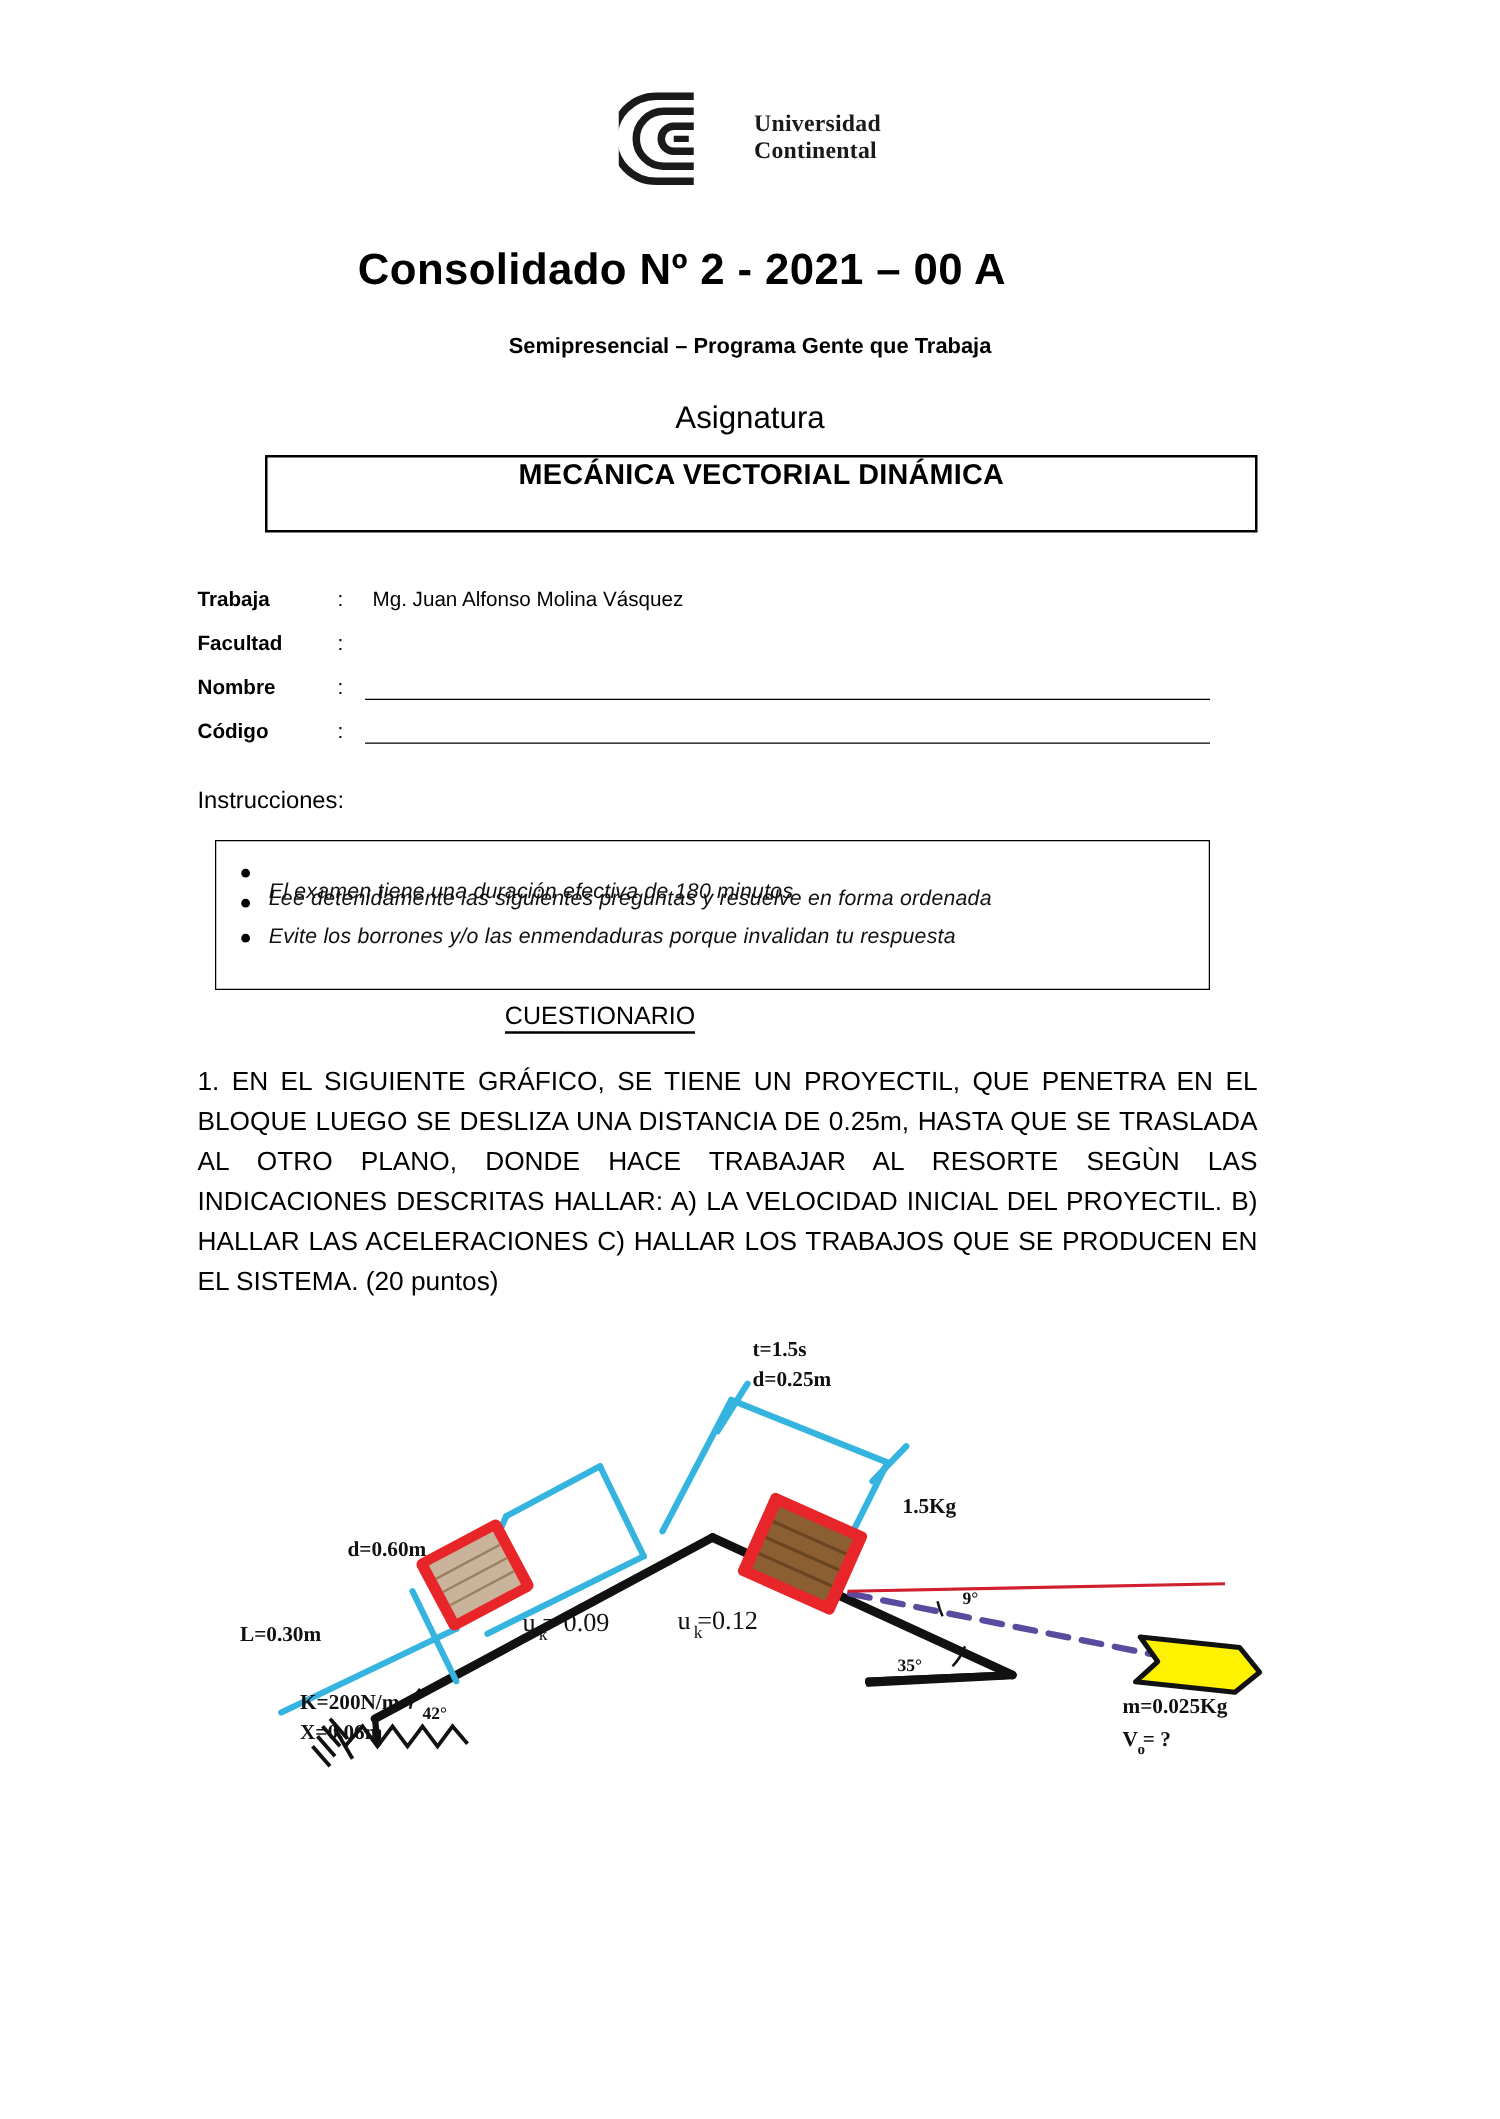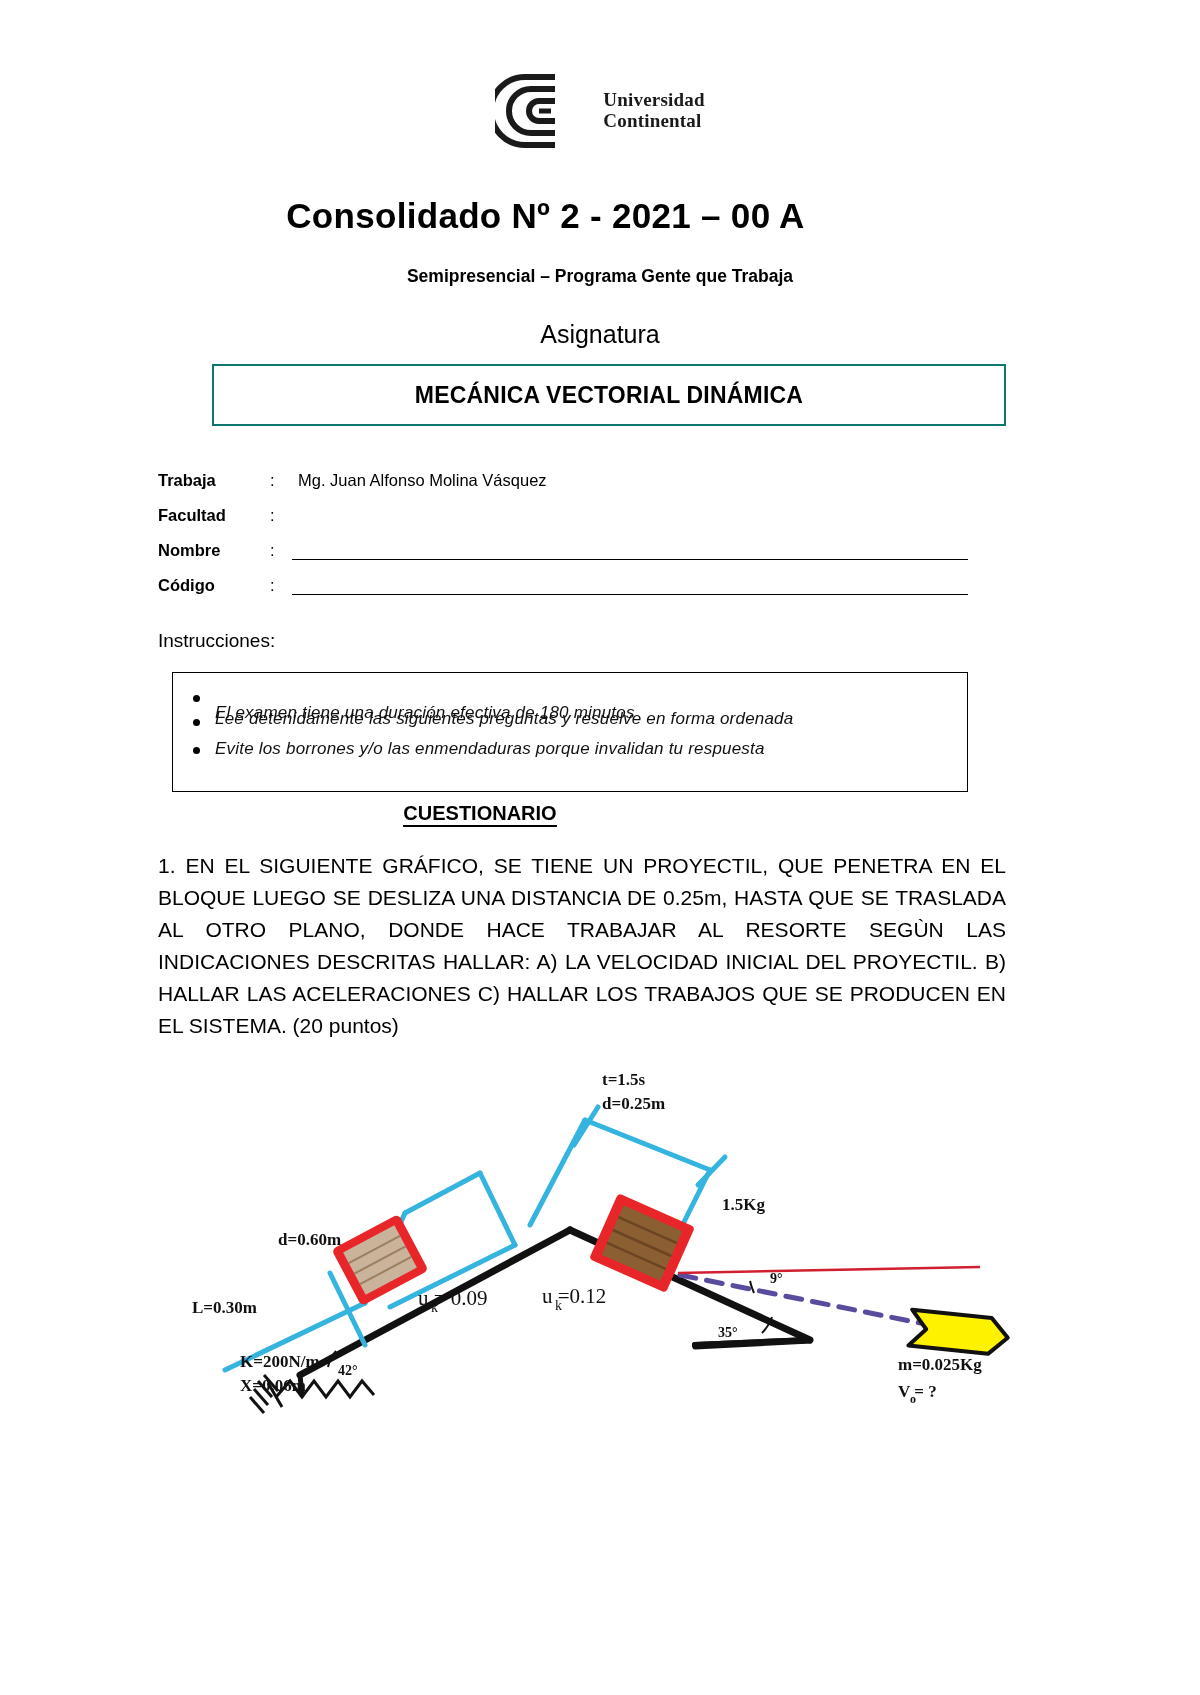--- a/index.html
+++ b/index.html
@@ -75,23 +75,22 @@
     text-align: center;
     font-size: 25px;
     font-weight: 400;
   }
   .course-box {
     position: absolute;
     top: 364px;
     left: 212px;
     width: 790px;
     height: 58px;
-    border: 2px solid #0f766e;
+    border: 2px solid #000000;
     display: flex;
-    align-items: center;
     justify-content: center;
   }
   .course-box-text {
     font-size: 23px;
     font-weight: 700;
     letter-spacing: 0.2px;
   }
 
   
   .form-block {
@@ -174,21 +173,21 @@
   .instr-text-3 { top: 66px; }
 
   
   .cuestionario {
     position: absolute;
     top: 802px;
     left: 0;
     width: 960px;
     text-align: center;
     font-size: 20px;
-    font-weight: 700;
+    font-weight: 400;
   }
   .cuestionario span {
     border-bottom: 2px solid #000;
     padding-bottom: 1px;
   }
 
   .question {
     position: absolute;
     top: 850px;
     left: 158px;

